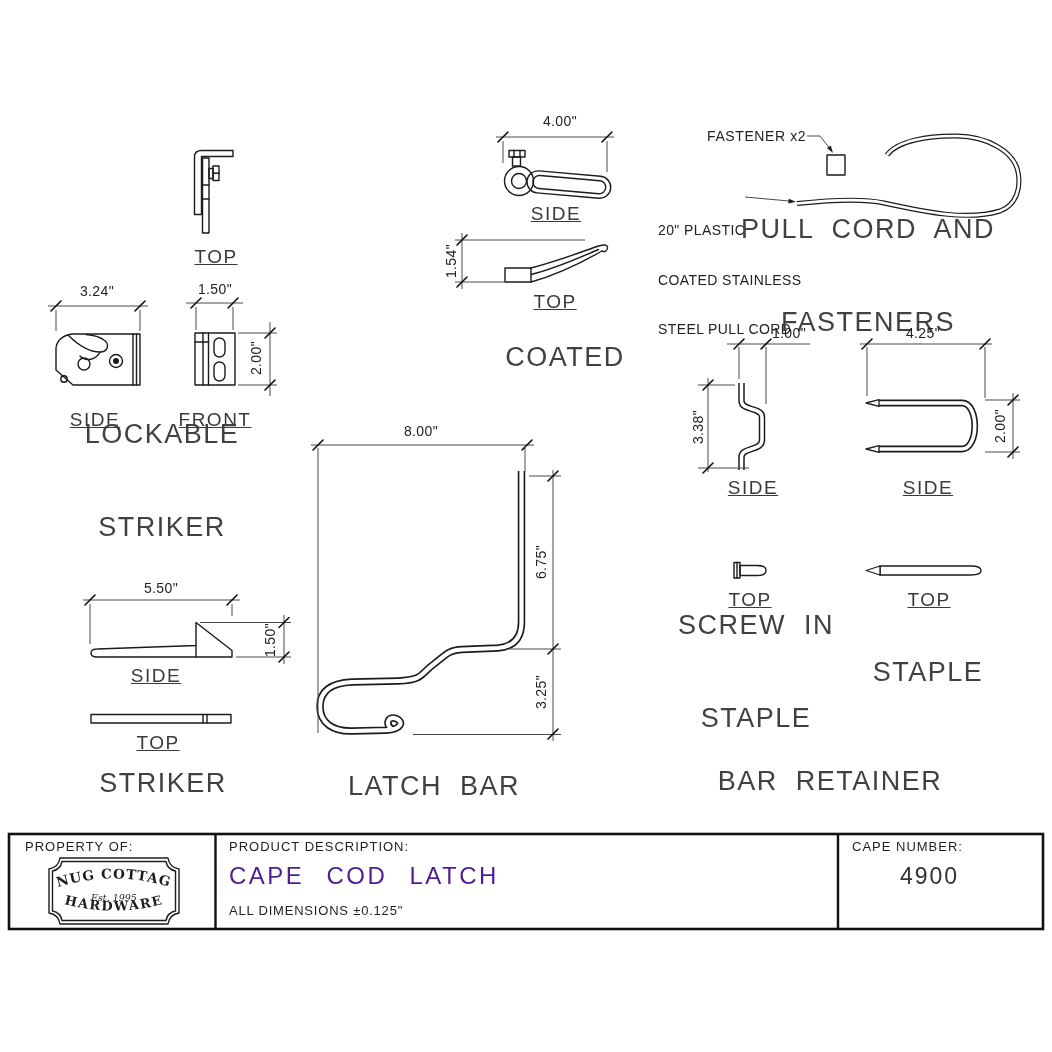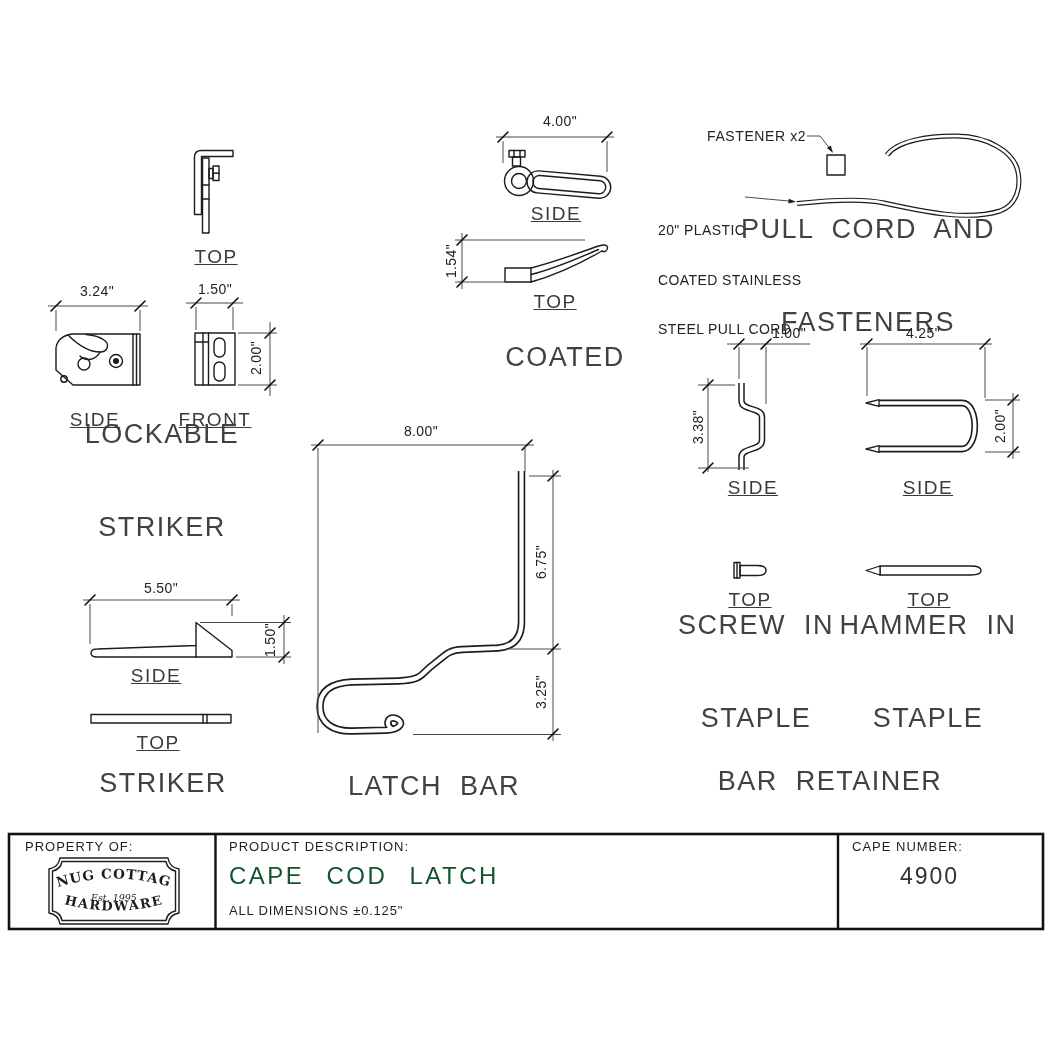--- a/index.html
+++ b/index.html
@@ -19,21 +19,21 @@
   .ol{fill:none;stroke:#1c1c1c;stroke-width:1.4;stroke-linejoin:round;stroke-linecap:round;}
   .thin{fill:none;stroke:#4a4a4a;stroke-width:1;}
   .tick{fill:none;stroke:#111;stroke-width:1.6;stroke-linecap:round;}
   .tube-o{fill:none;stroke:#1c1c1c;stroke-linecap:butt;stroke-linejoin:round;}
   .tube-i{fill:none;stroke:#ffffff;stroke-linecap:butt;stroke-linejoin:round;}
   .arrow{fill:#1c1c1c;stroke:none;}
   .wfill{fill:#ffffff;stroke:#1c1c1c;stroke-width:1.3;stroke-linejoin:round;}
   .dark{fill:#1c1c1c;stroke:none;}
   
   .tb-label{font-size:13px;letter-spacing:1px;color:#1f1f1f;}
-  .tb-big{font-size:24px;letter-spacing:2.5px;word-spacing:13px;color:#14532d;text-align:center;}
+  .tb-big{font-size:24px;letter-spacing:2.5px;word-spacing:13px;color:#4c1d95;text-align:center;}
   .tb-part{font-size:23px;letter-spacing:2px;color:#333;margin-left:48px;}
   .tb-small{font-size:13px;letter-spacing:.8px;color:#1f1f1f;}
   .logo-arc{font-family:"DejaVu Serif","Liberation Serif",serif;font-weight:bold;fill:#1c1c1c;}
   .logo-est{font-family:"DejaVu Serif","Liberation Serif",serif;font-style:italic;fill:#1c1c1c;}
 </style>
 </head>
 <body>
 
 <div class="sheet">
 
@@ -203,21 +203,20 @@
   <div class="t ptitle ctr" style="left:756px;top:672px">
     <div>SCREW IN</div>
     <div>STAPLE</div>
   </div>
 
   <div class="t dim ctr" style="left:923px;top:333px">4.25"</div>
   <div class="t dim rot" style="left:1000px;top:426px">2.00"</div>
   <div class="t vlabel ctr" style="left:928px;top:488px">SIDE</div>
   <div class="t vlabel ctr" style="left:929px;top:600px">TOP</div>
   <div class="t ptitle ctr" style="left:928px;top:672px">
-    <div>HAMMER IN</div>
     <div>STAPLE</div>
   </div>
 
   <div class="t ptitle ctr" style="left:830px;top:781px">BAR RETAINER</div>
 
   <div class="t dim ctr" style="left:161px;top:588px">5.50"</div>
   <div class="t dim rot" style="left:270px;top:640px">1.50"</div>
   <div class="t vlabel ctr" style="left:156px;top:676px">SIDE</div>
   <div class="t vlabel ctr" style="left:158px;top:743px">TOP</div>
   <div class="t ptitle ctr" style="left:163px;top:783px">STRIKER</div>

